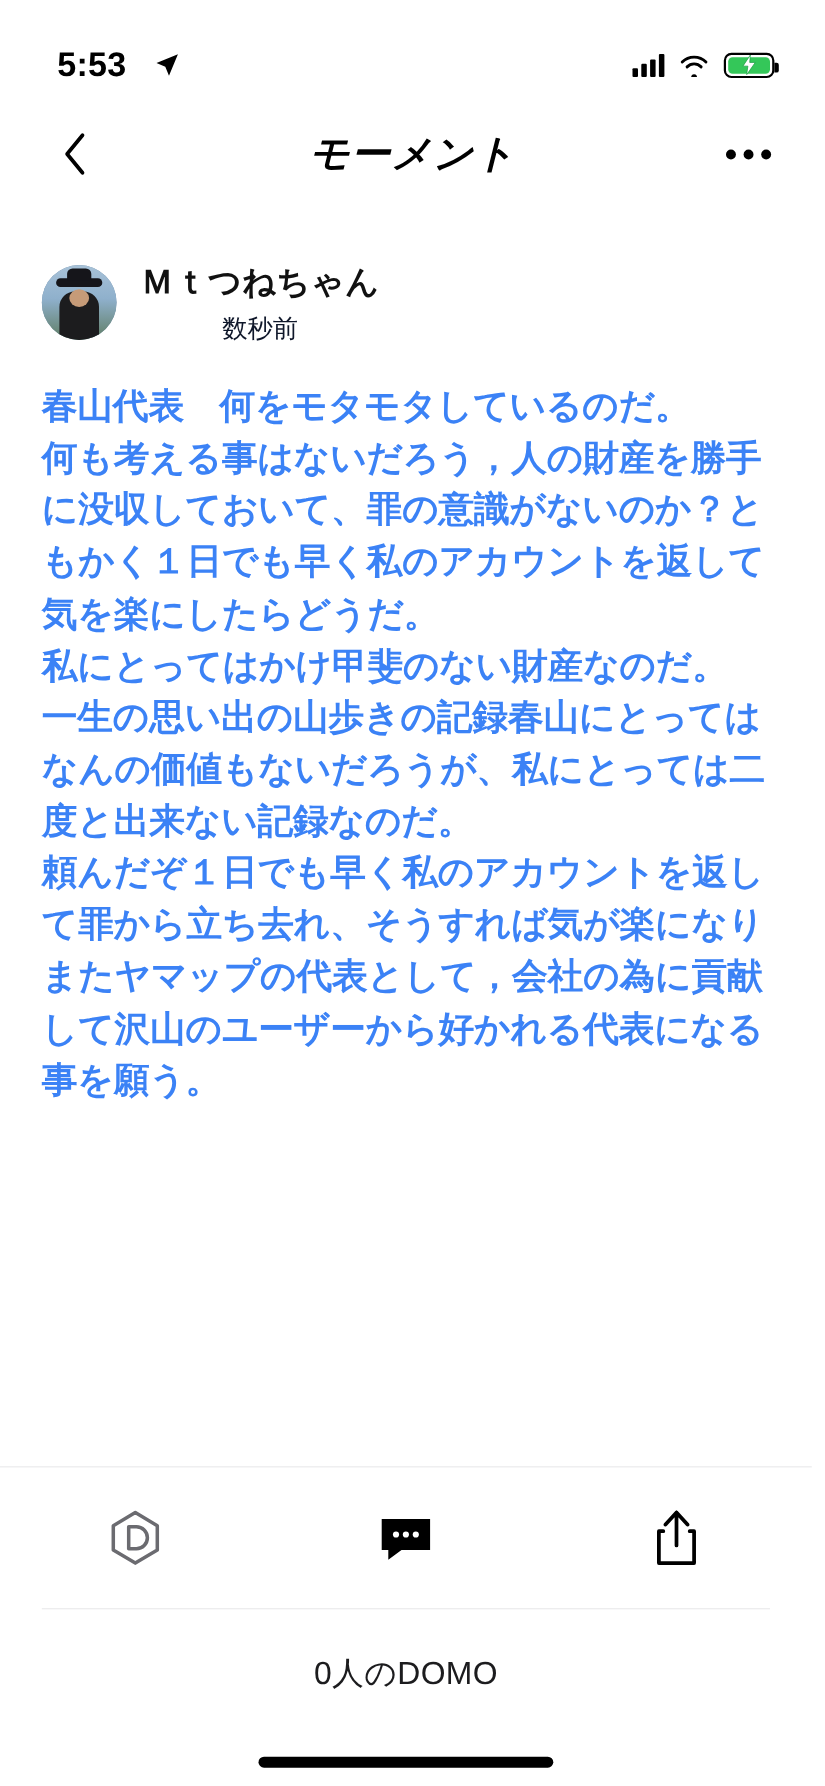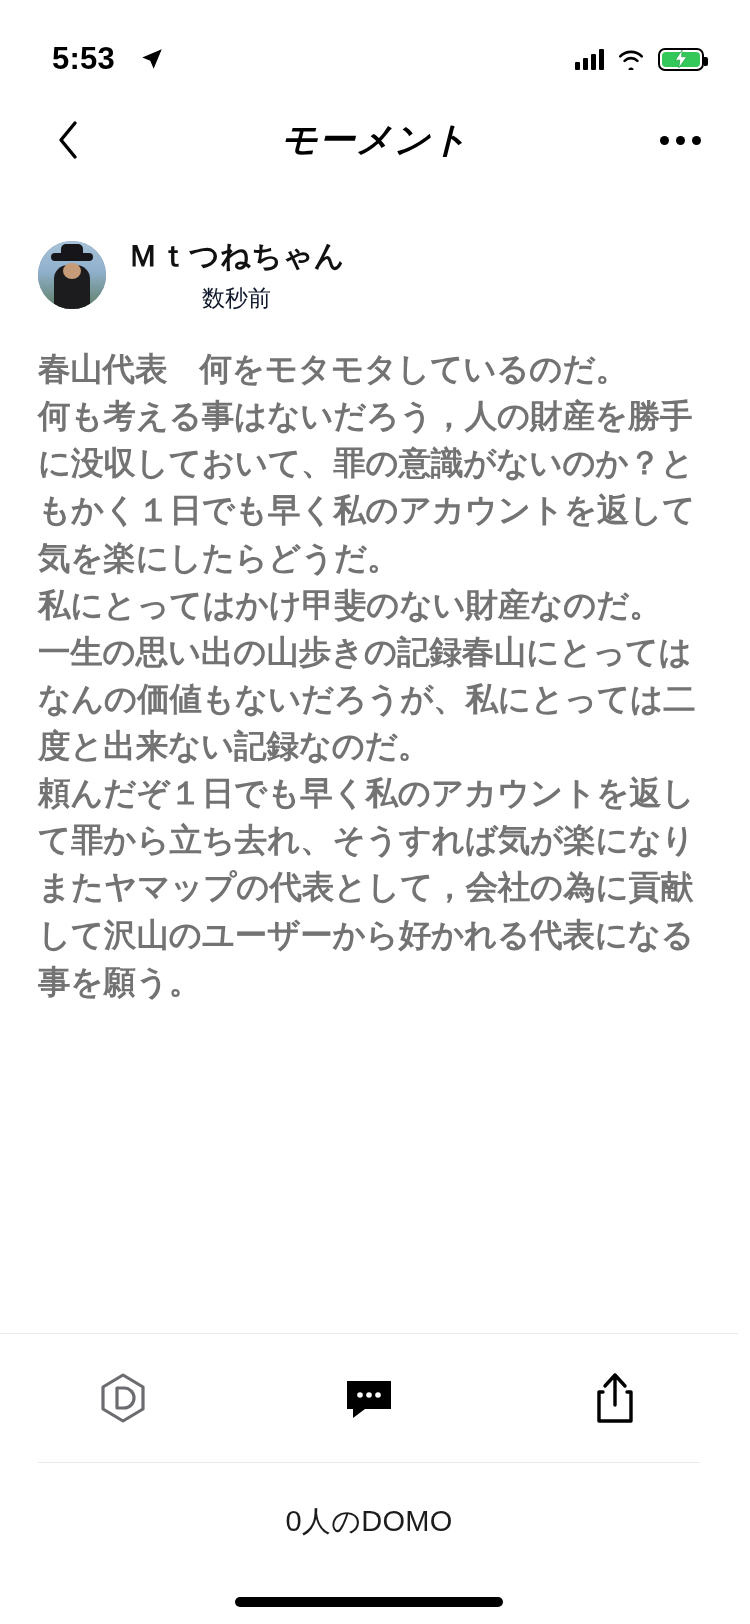--- a/index.html
+++ b/index.html
@@ -123,21 +123,21 @@
   .user-meta { display: flex; flex-direction: column; gap: 6px; }
   .user-name {
     font-size: 30px; font-weight: 700; color: #111; letter-spacing: 0.5px;
   }
   .post-time { font-size: 23px; color: #0f172a; }
 
   .post-body {
     margin-top: 32px;
     font-size: 32.5px;
     line-height: 1.45;
-    color: #737373;
+    color: #3b82f6;
     font-weight: 600;
     white-space: pre-wrap;
     word-break: break-all;
     letter-spacing: -0.2px;
   }
 
   
   .bottom {
     position: absolute;
     left: 0; right: 12px; bottom: 0;

